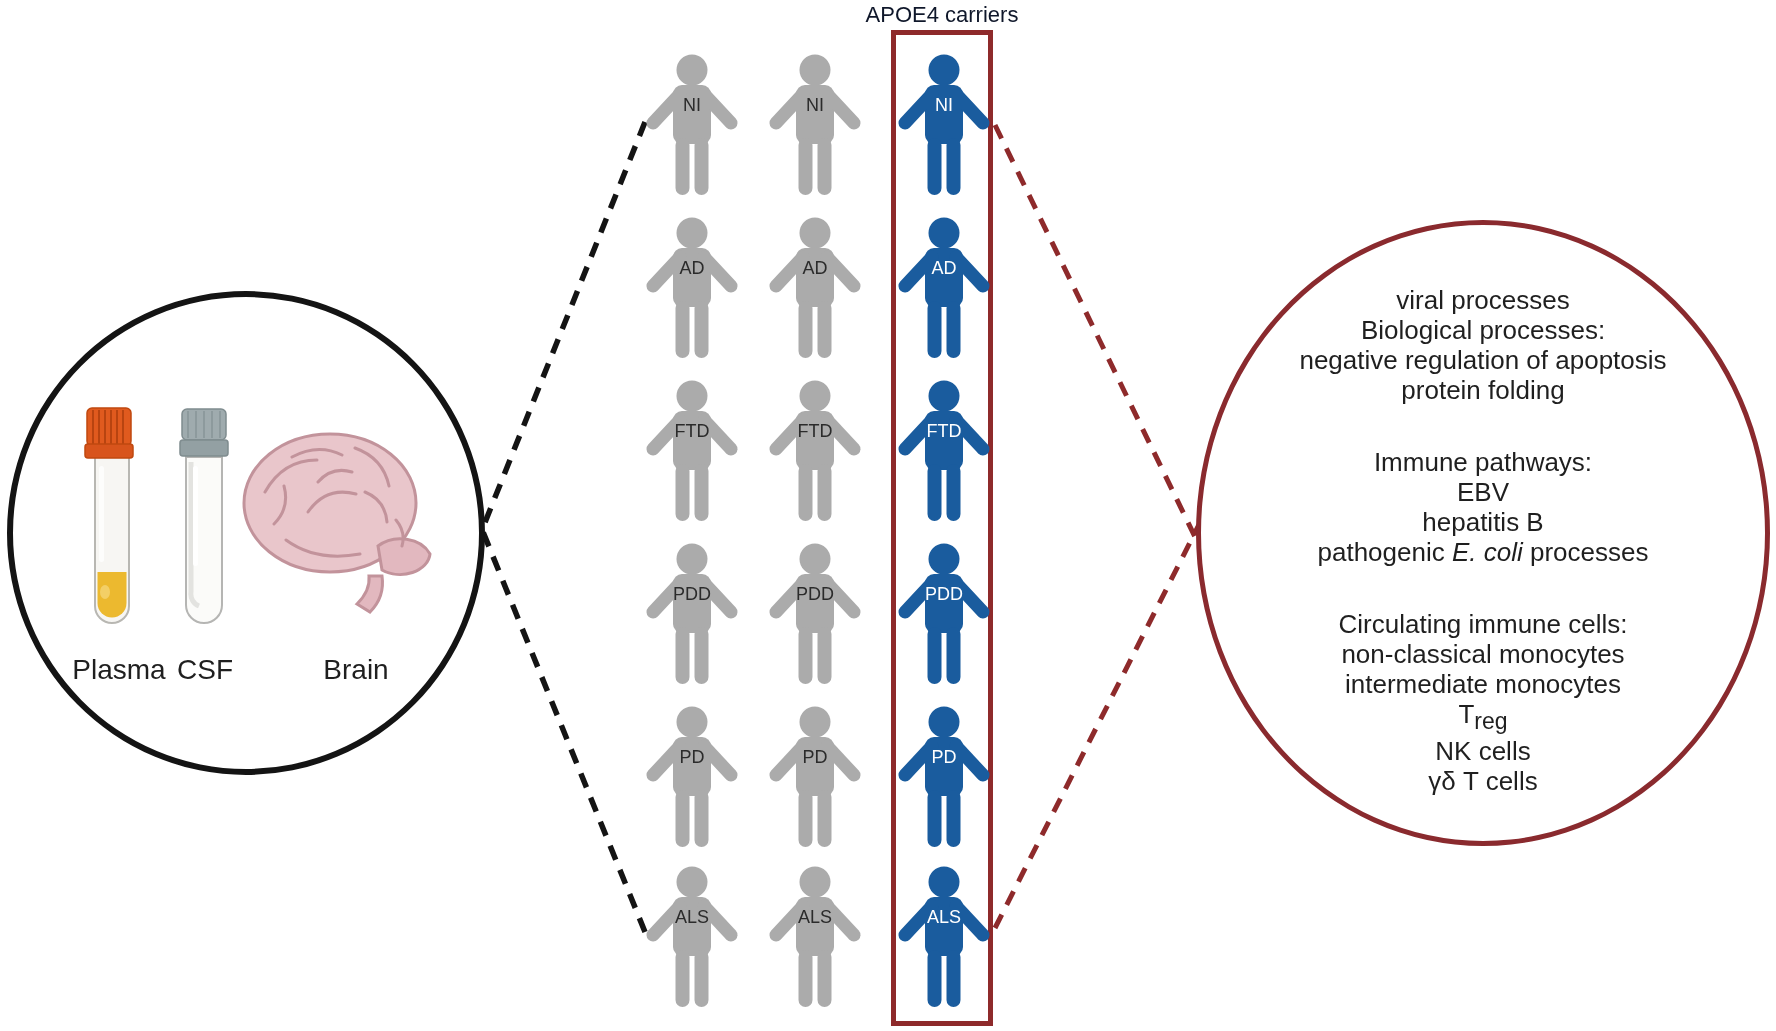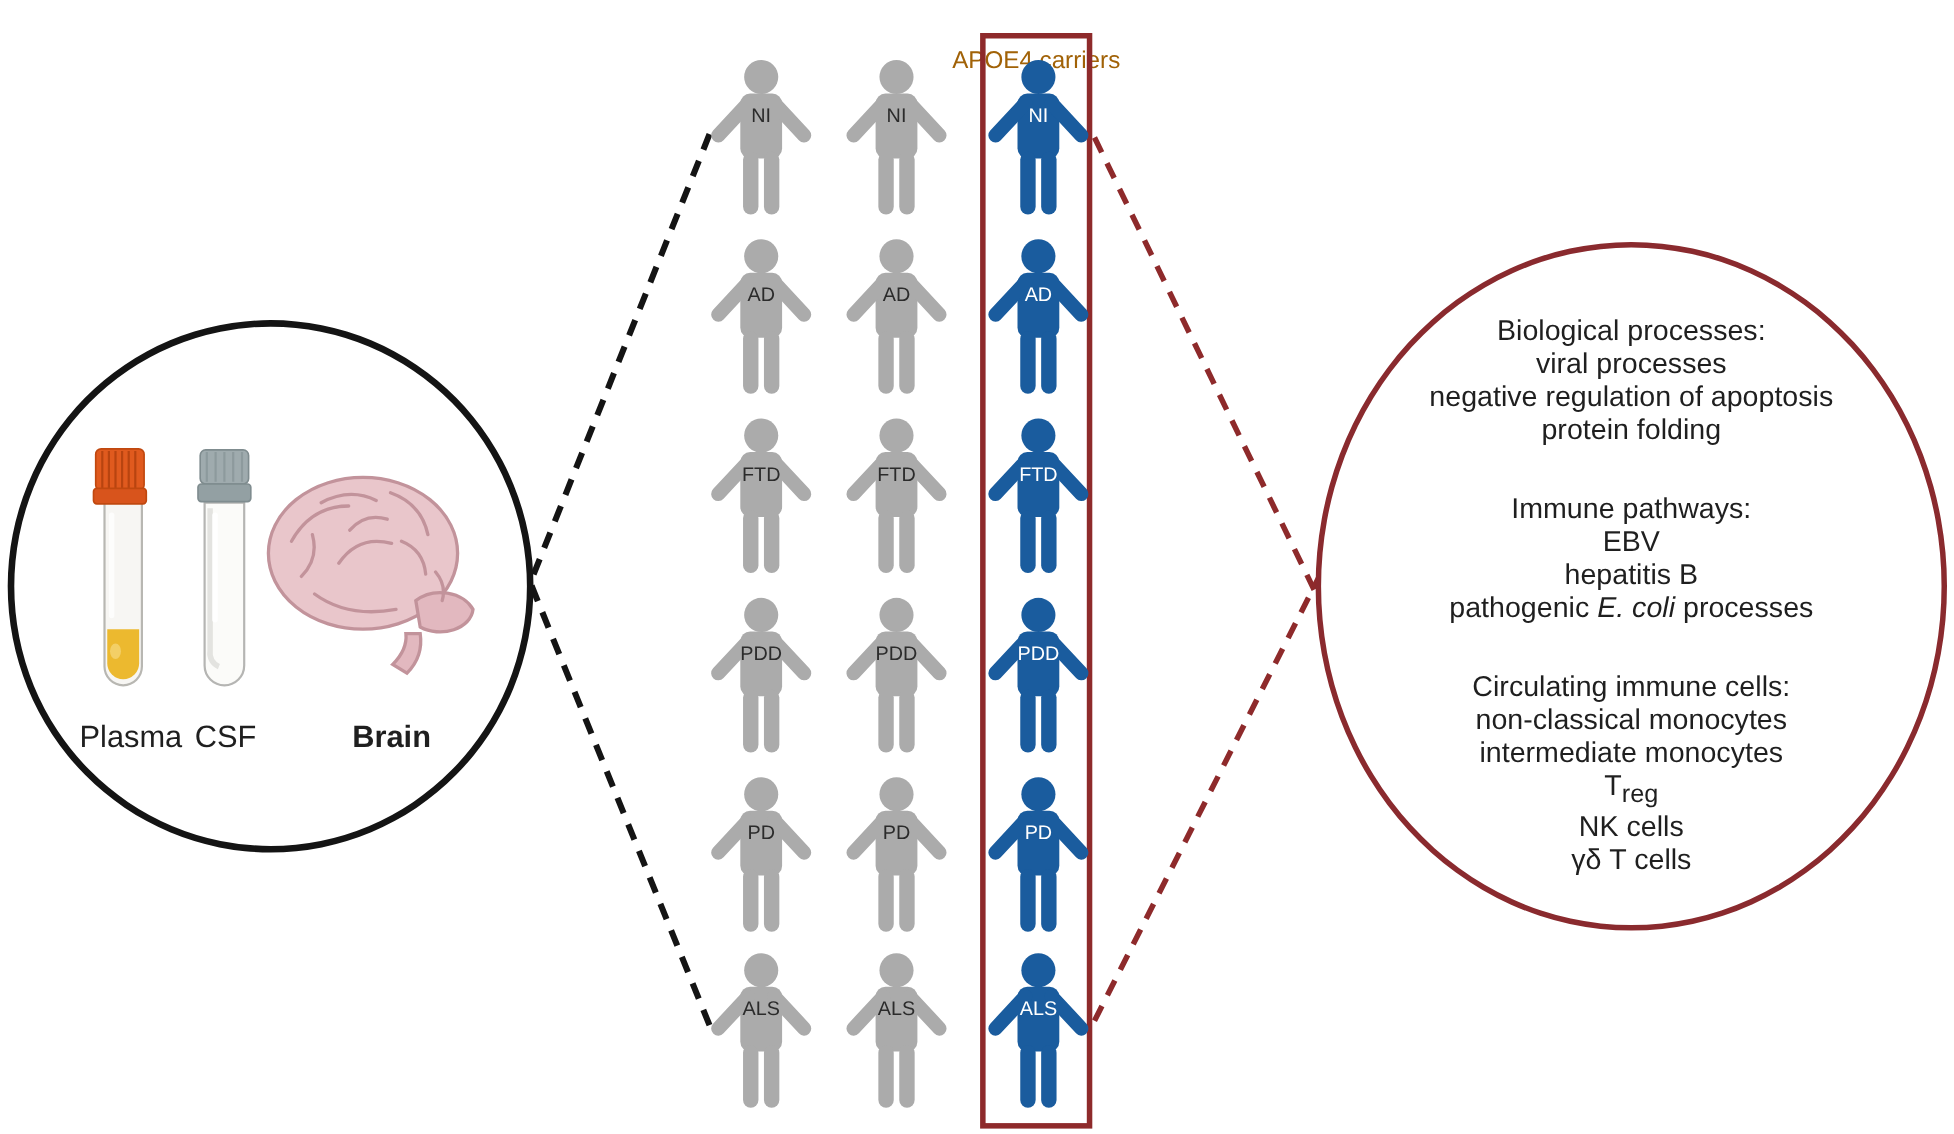--- a/index.html
+++ b/index.html
@@ -12,26 +12,26 @@
 
   
   .specimen-circle{
     position:absolute;left:7px;top:291px;width:478px;height:484px;
     border:6px solid #141414;border-radius:50%;box-sizing:border-box;background:#ffffff;
   }
   #specimen-art{position:absolute;left:60px;top:400px;width:390px;height:235px;}
   .specimen-label{position:absolute;font-size:28px;color:#1f1f1f;text-align:center;line-height:32px;margin-top:24px;}
   #label-plasma{left:57px;top:630px;width:124px;}
   #label-csf{left:165px;top:630px;width:80px;}
-  #label-brain{left:296px;top:630px;width:120px;font-weight:bold;}
+  #label-brain{left:296px;top:630px;width:120px;}
 
   
   .apoe-title{
     position:absolute;left:792px;top:2px;width:300px;text-align:center;
-    font-size:22px;color:#a16207;margin-top:40px;
+    font-size:22px;color:#0f172a;
   }
   .apoe-rect{
     position:absolute;left:891px;top:30px;width:102px;height:996px;
     border:5px solid #8e2a2b;box-sizing:border-box;background:transparent;
   }
 
   
   .person{position:absolute;width:100px;height:150px;}
   .person svg{display:block;}
 
@@ -298,22 +298,22 @@
        <rect x="52.5" y="84" width="14" height="57" rx="7" fill="#1a5c9e"></rect>
        <text x="50" y="57" text-anchor="middle" font-size="18" fill="#ffffff" font-family="Liberation Sans, sans-serif">ALS</text>
      </svg>
       </div>
     </div>
 
   <div class="pathways-ellipse">
     <div class="pathways-text">
 
       <div class="pathway-section">
+        <div class="pline">viral processes</div>
         <div class="pline">Biological processes:</div>
-        <div class="pline">viral processes</div>
         <div class="pline">negative regulation of apoptosis</div>
         <div class="pline">protein folding</div>
       </div>
 
       <div class="pathway-section">
         <div class="pline">Immune pathways:</div>
         <div class="pline">EBV</div>
         <div class="pline">hepatitis B</div>
         <div class="pline"><span>pathogenic </span><span class="it">E. coli</span><span> processes</span></div>
       </div>

